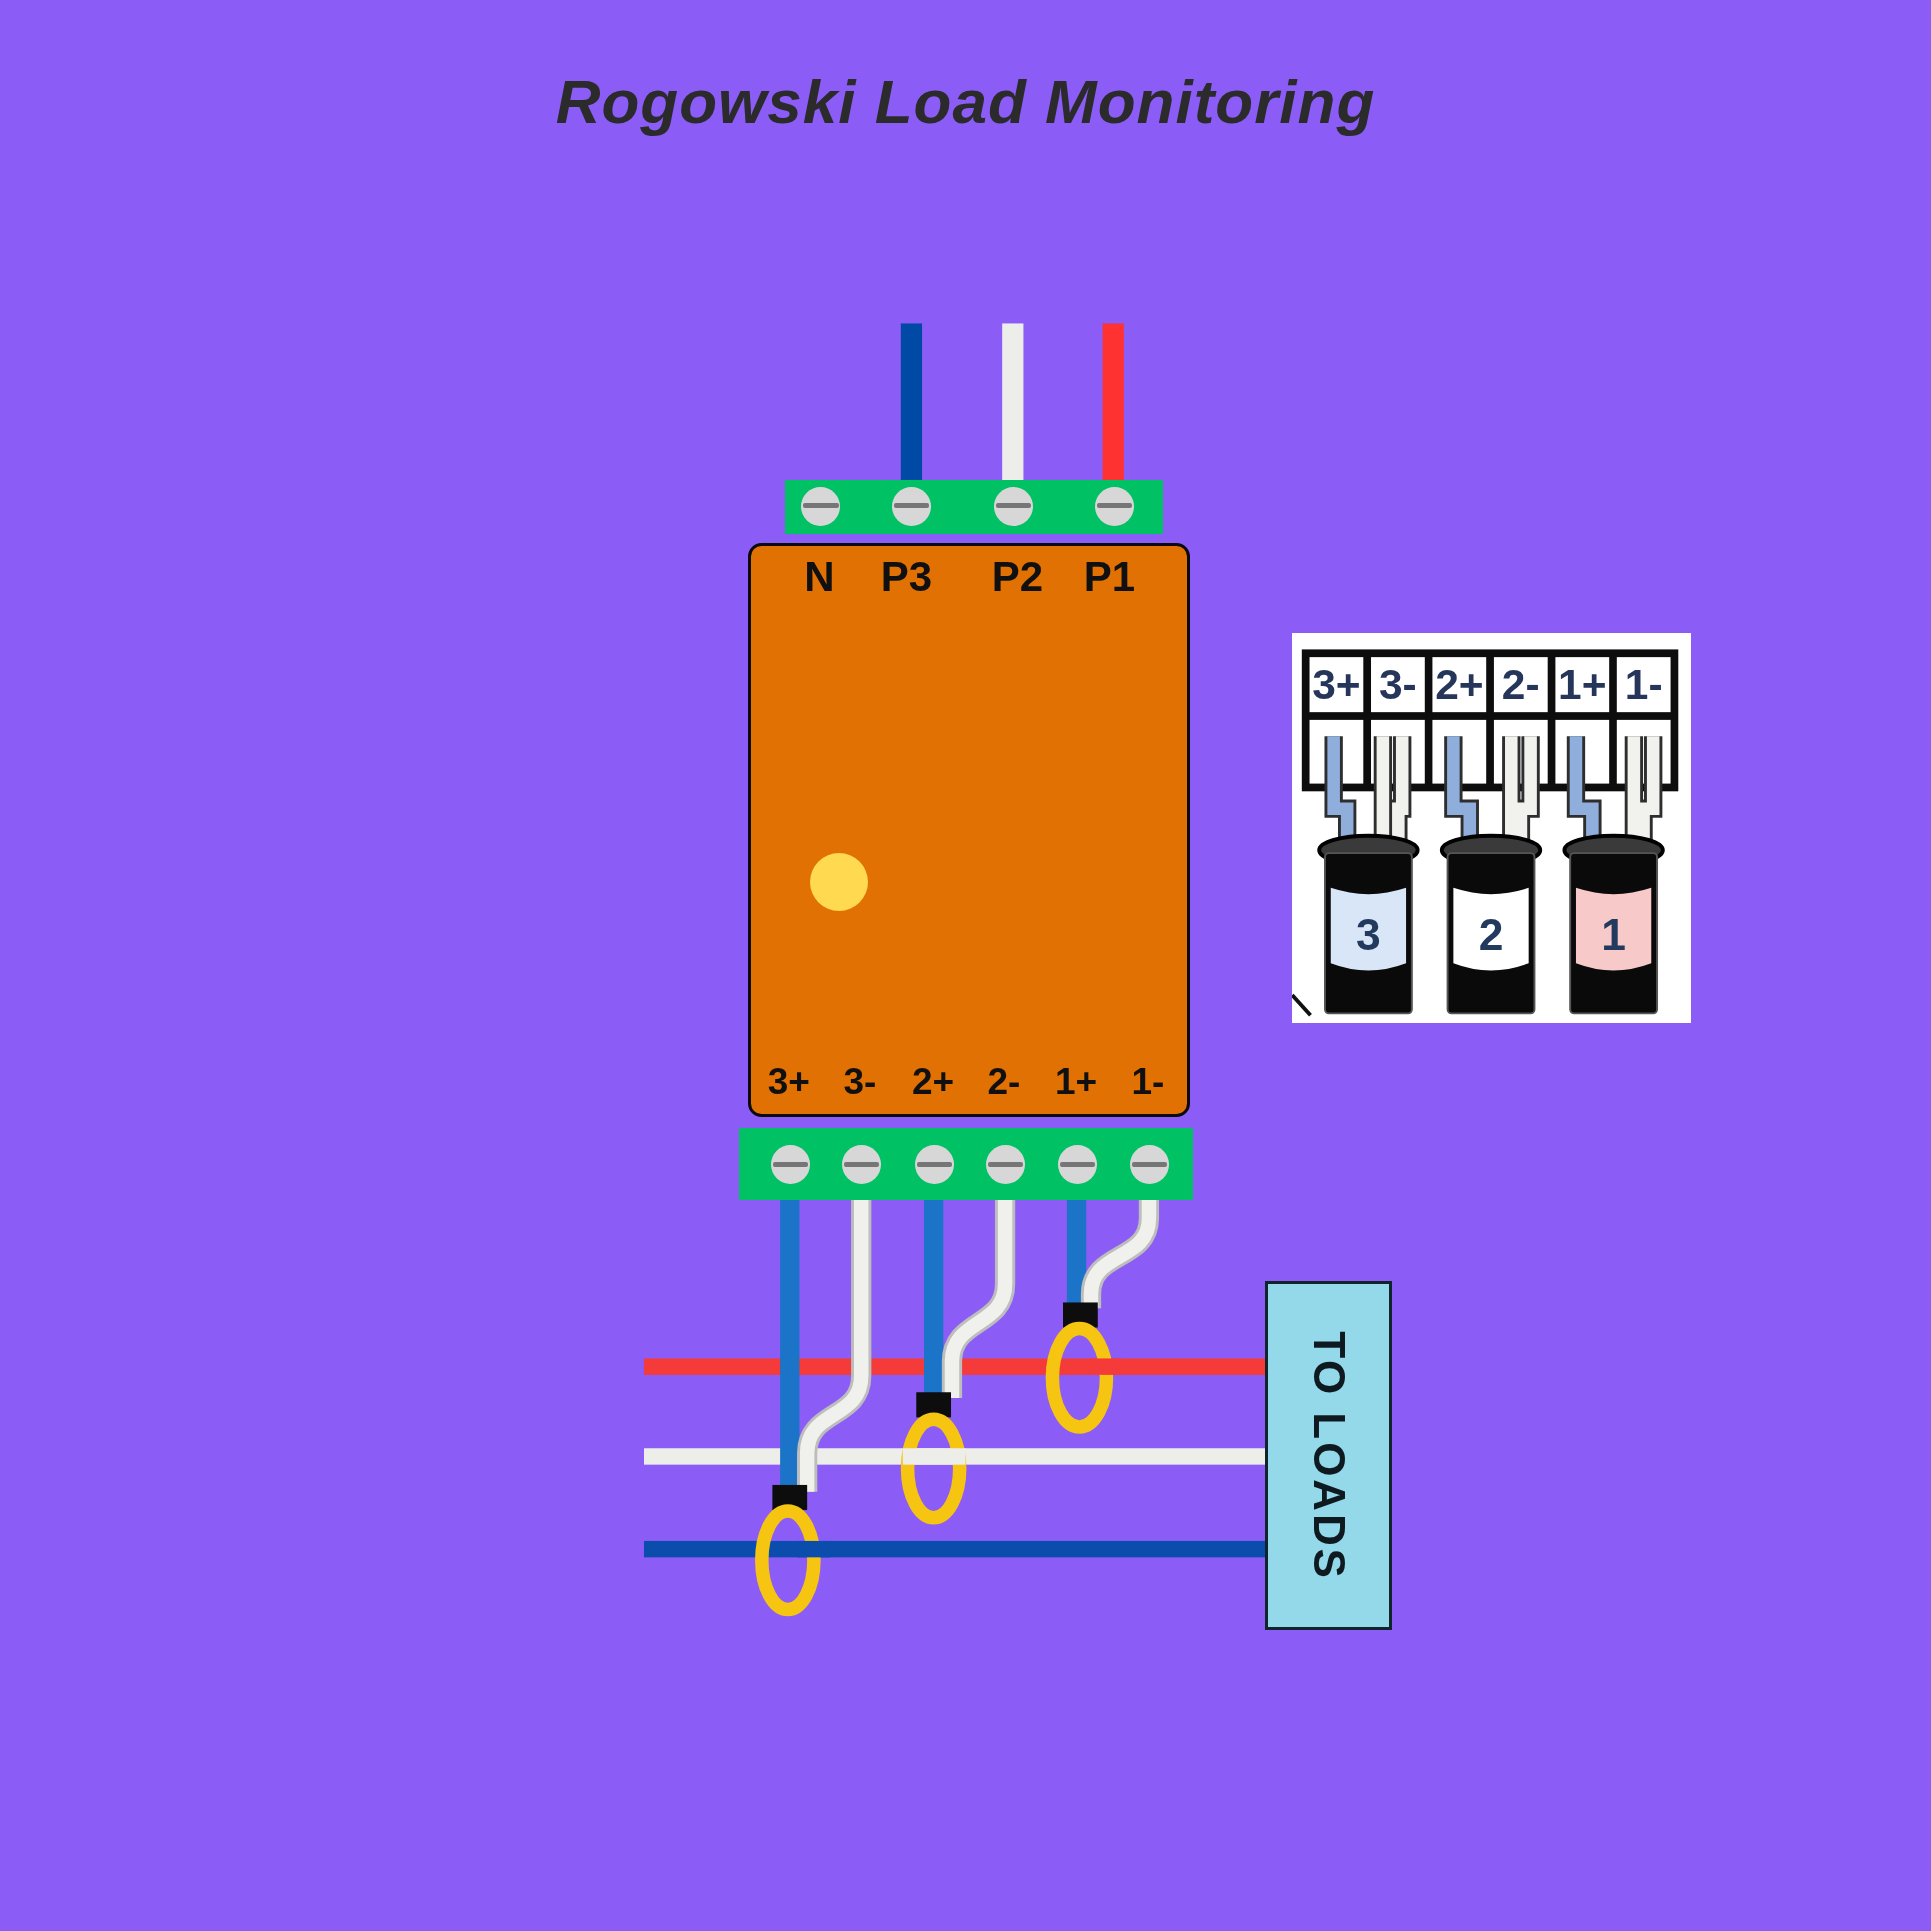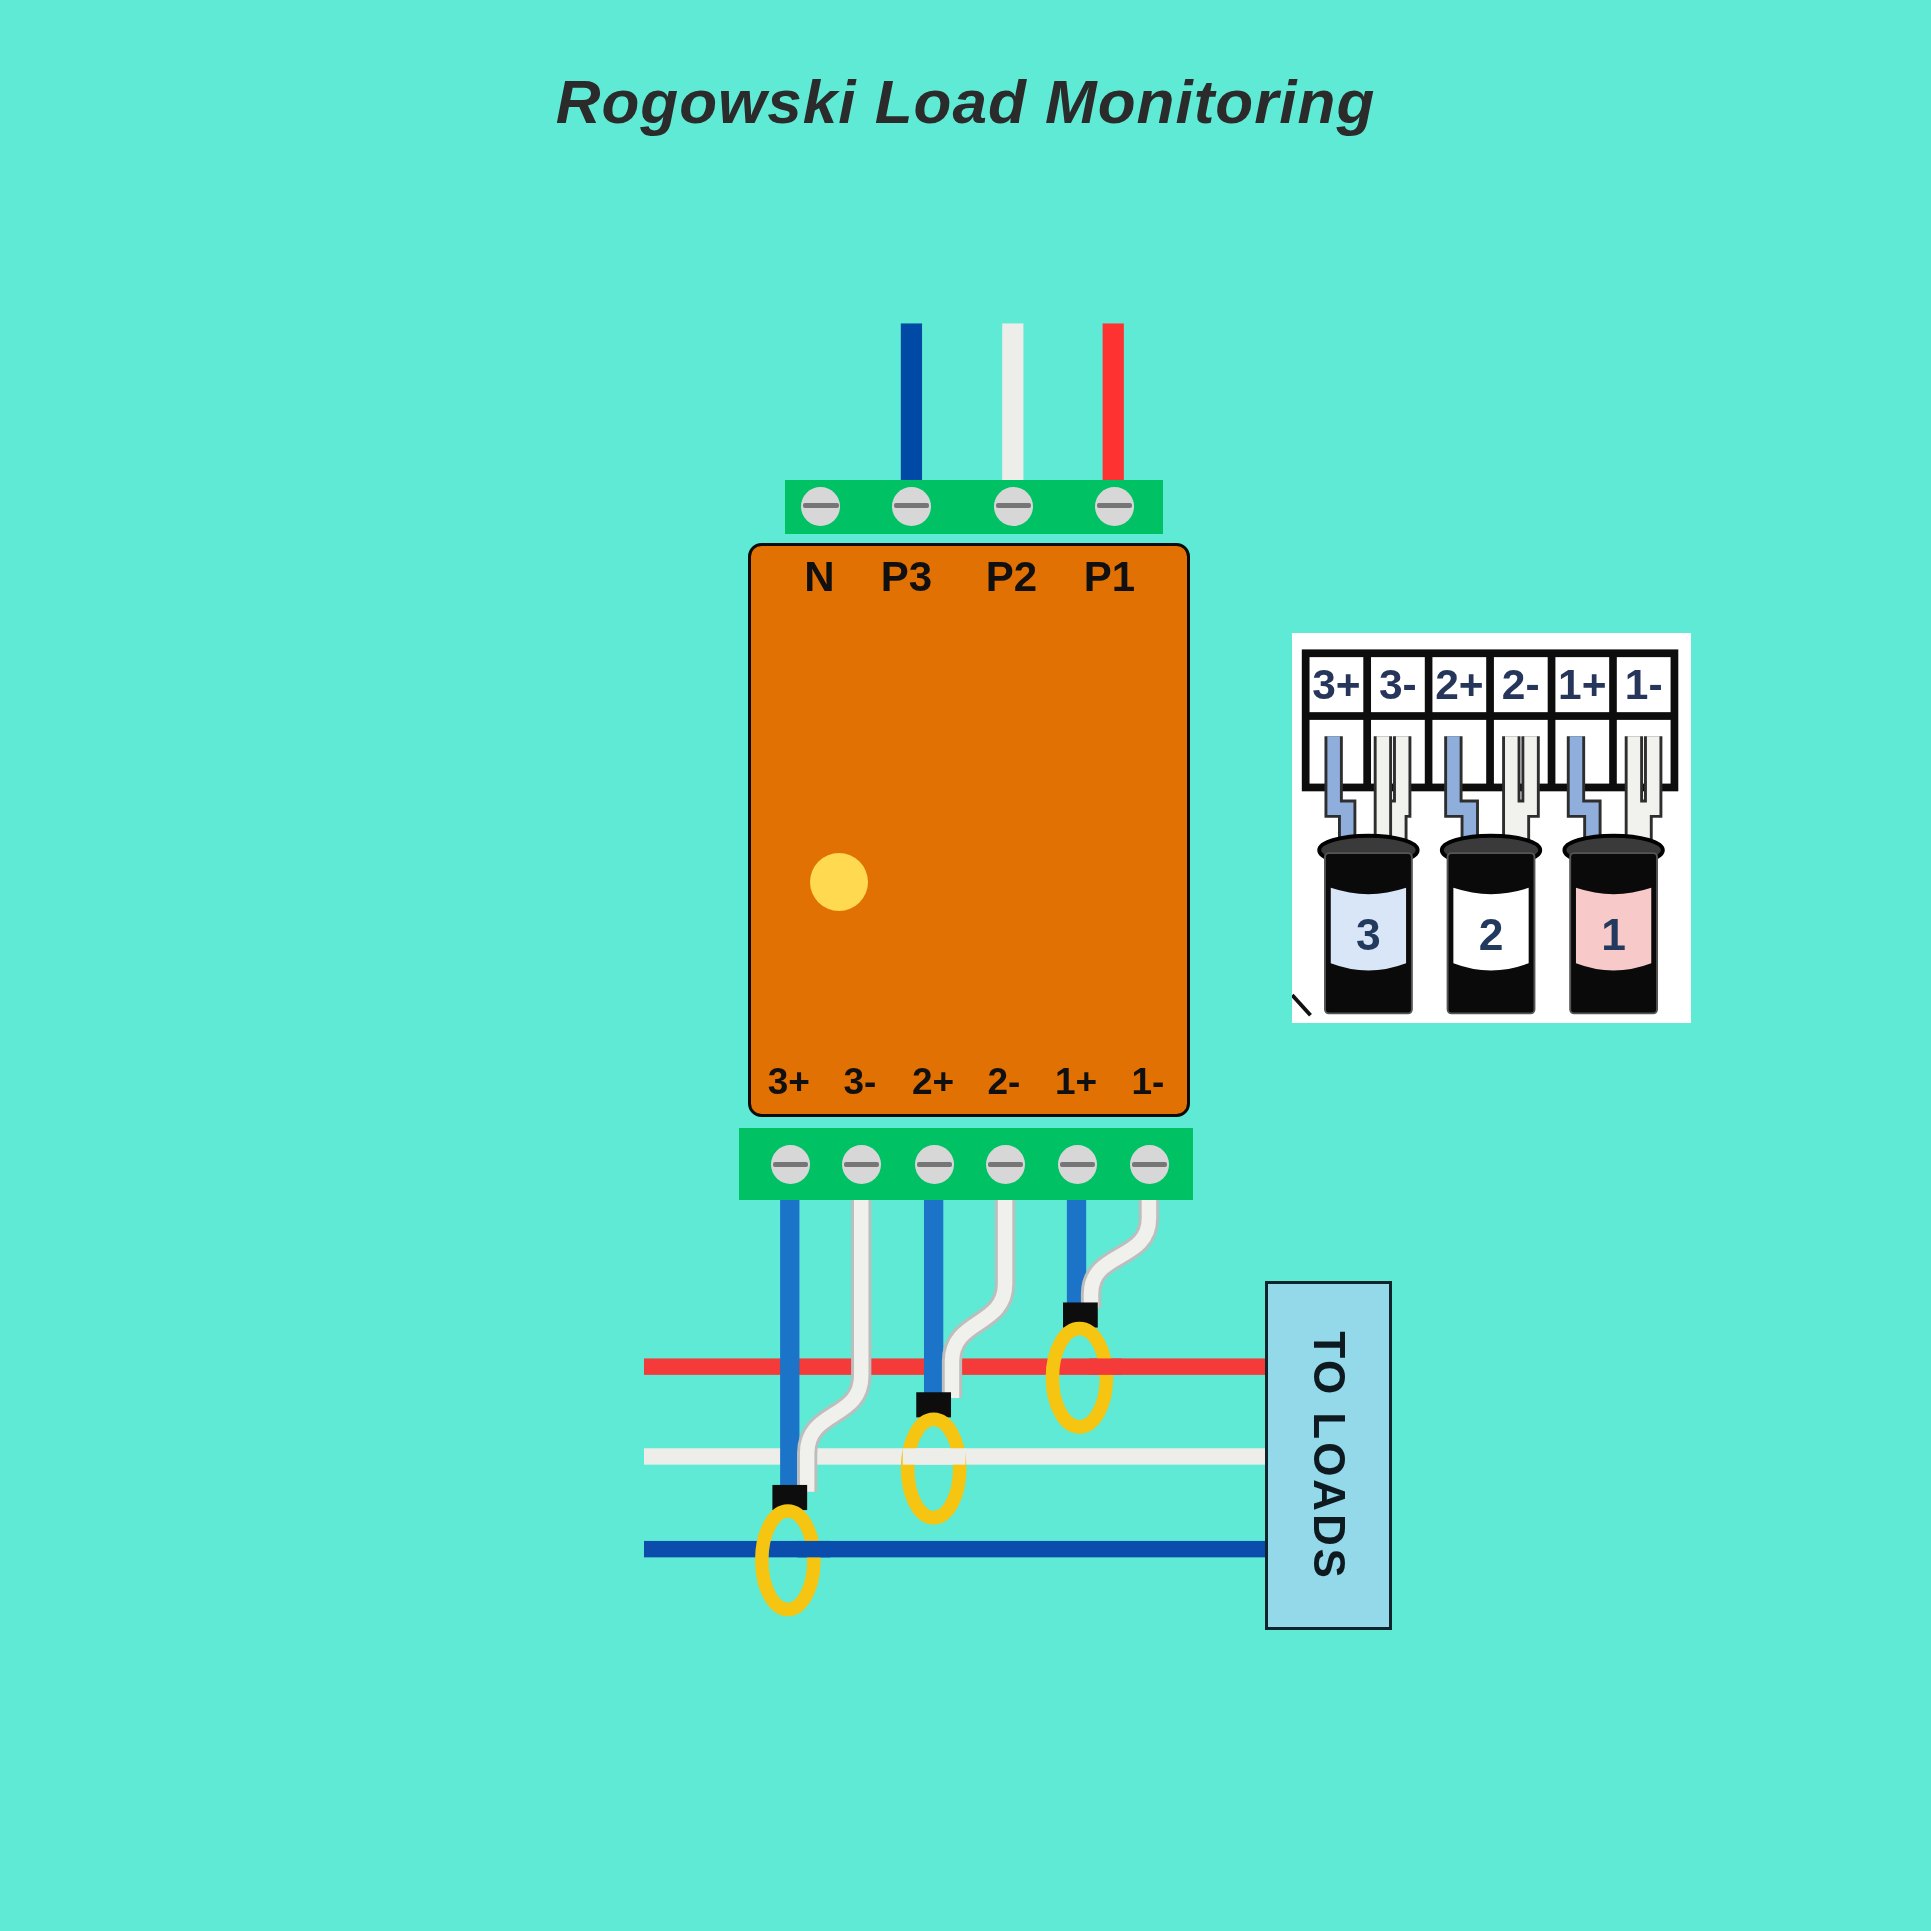--- a/index.html
+++ b/index.html
@@ -1,16 +1,16 @@
 <!DOCTYPE html>
 <html><head>
 <meta charset="utf-8">
 <style>
   html,body{margin:0;padding:0;background:#000;}
-  .scene{position:relative;width:1931px;height:1931px;background:#5eead4;overflow:hidden;
+  .scene{position:relative;width:1931px;height:1931px;background:#8b5cf6;overflow:hidden;
          font-family:"Liberation Sans",sans-serif;}
   .title{position:absolute;left:0;top:66px;width:1931px;text-align:center;margin:0;
          font-size:62px;font-weight:800;font-style:italic;letter-spacing:1px;color:#2b2b2b;}
   svg{position:absolute;left:0;top:0;}
   .tblock{position:absolute;background:#00C163;}
   .top-block{left:785px;top:480px;width:378px;height:54px;}
   .bottom-block{left:739px;top:1128px;width:454px;height:72px;}
   .screw{position:absolute;width:39px;height:39px;border-radius:50%;background:#D7D7D7;}
   .screw::after{content:"";position:absolute;left:1.9px;right:1.9px;top:50%;height:4.8px;margin-top:-2.9px;
                 background:#767676;border-radius:1.9px;}
@@ -81,21 +81,21 @@
   <div class="tblock top-block">
     <div class="screw" style="left:16.4px;top:6.8px"></div>
     <div class="screw" style="left:107px;top:6.8px"></div>
     <div class="screw" style="left:209px;top:6.8px"></div>
     <div class="screw" style="left:310px;top:6.8px"></div>
   </div>
 
   <div class="device">
     <div class="term-label term-top" style="left:25px">N</div>
     <div class="term-label term-top" style="left:112px">P3</div>
-    <div class="term-label term-top" style="left:217px">P2</div>
+    <div class="term-label term-top" style="left:223px">P2</div>
     <div class="term-label term-top" style="left:315px">P1</div>
     <div class="led"></div>
     <div class="term-label term-bottom" style="left:3.9px">3+</div>
     <div class="term-label term-bottom" style="left:75px">3-</div>
     <div class="term-label term-bottom" style="left:148px">2+</div>
     <div class="term-label term-bottom" style="left:219px">2-</div>
     <div class="term-label term-bottom" style="left:291px">1+</div>
     <div class="term-label term-bottom" style="left:363px">1-</div>
   </div>
 

